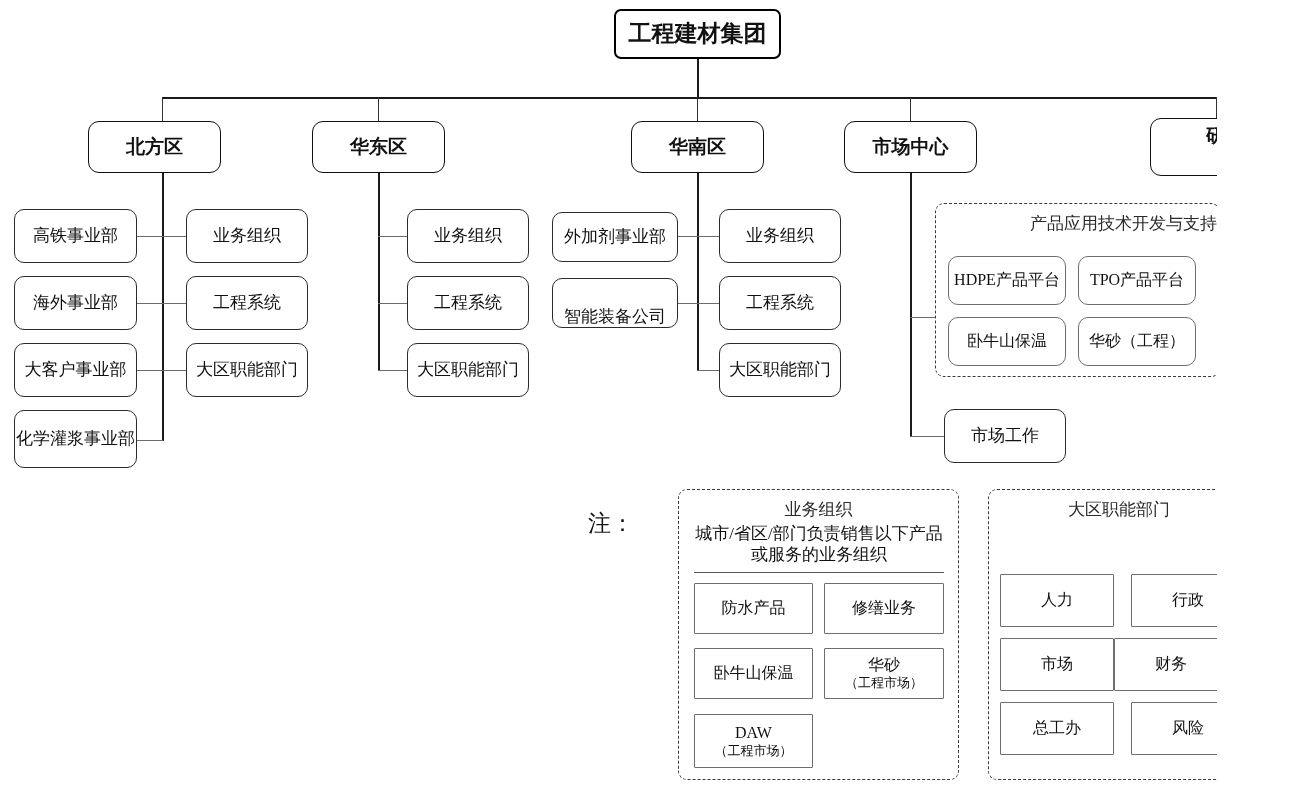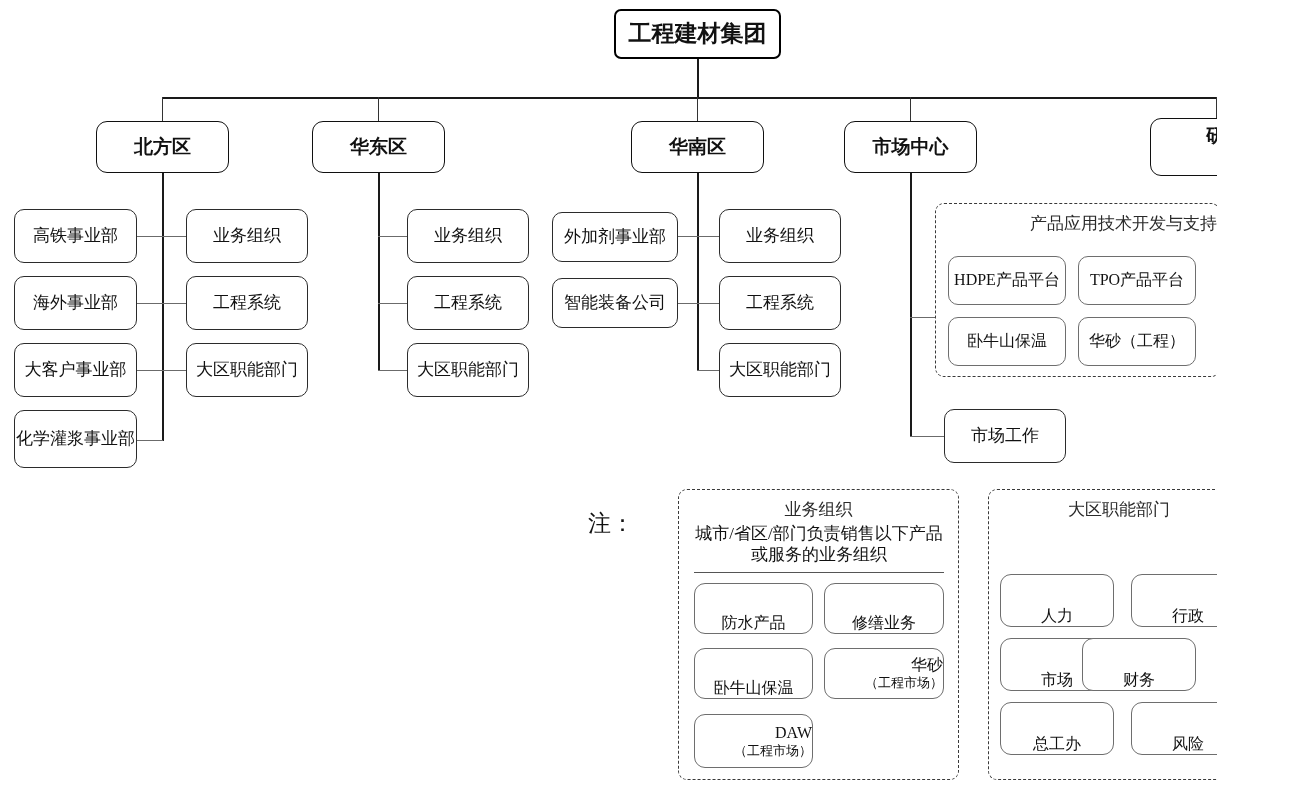--- a/index.html
+++ b/index.html
@@ -59,23 +59,22 @@
     font-size: 17px;
     border-radius: 10px;
   }
   .node.leaf {
     font-size: 16px;
     border-radius: 10px;
     border-color: #6e6e6e;
   }
   .node.legend-chip {
     font-size: 16px;
-    border-radius: 11px;
+    border-radius: 1px;
     border-color: #6e6e6e;
-    align-items: flex-end;
   }
   .node .sub {
     display: block;
     font-size: 13px;
   }
 
   
   .dash-box {
     position: absolute;
     box-sizing: border-box;
@@ -124,21 +123,21 @@
   <div class="line v thick" style="left:697px; top:59px; height:38px;"></div>
 
   <div class="line h thick" style="left:162px; top:97px; width:1055px;"></div>
 
   <div class="line v" style="left:162px; top:97px; height:24px;"></div>
   <div class="line v" style="left:378px; top:97px; height:24px;"></div>
   <div class="line v" style="left:697px; top:97px; height:24px;"></div>
   <div class="line v" style="left:910px; top:97px; height:24px;"></div>
   <div class="line v" style="left:1216px; top:97px; height:24px;"></div>
 
-  <div class="node region" style="left:96px; top:121px; width:133px; height:52px;">
+  <div class="node region" style="left:88px; top:121px; width:133px; height:52px;">
     <span>北方区</span>
   </div>
   <div class="node region" style="left:312px; top:121px; width:133px; height:52px;">
     <span>华东区</span>
   </div>
   <div class="node region" style="left:631px; top:121px; width:133px; height:52px;">
     <span>华南区</span>
   </div>
   <div class="node region" style="left:844px; top:121px; width:133px; height:52px;">
     <span>市场中心</span>
@@ -193,21 +192,21 @@
   </div>
   <div class="line h soft" style="left:378px; top:236px; width:29px;"></div>
   <div class="line h soft" style="left:378px; top:303px; width:29px;"></div>
   <div class="line h soft" style="left:378px; top:370px; width:29px;"></div>
 
   <div class="line v thick" style="left:697px; top:173px; height:197px;"></div>
 
   <div class="node unit" style="left:552px; top:212px; width:126px; height:50px;">
     <span>外加剂事业部</span>
   </div>
-  <div class="node unit" style="left:552px; top:278px; width:126px; height:50px;">
+  <div class="node unit" style="left:552px; top:278px; width:126px; height:50px;align-items:flex-end;">
     <span>智能装备公司</span>
   </div>
   <div class="line h soft" style="left:678px; top:236px; width:19px;"></div>
   <div class="line h soft" style="left:678px; top:303px; width:19px;"></div>
 
   <div class="node unit" style="left:719px; top:209px; width:122px; height:54px;">
     <span>业务组织</span>
   </div>
   <div class="node unit" style="left:719px; top:276px; width:122px; height:54px;">
     <span>工程系统</span>
@@ -272,21 +271,21 @@
 
   <div class="node legend-chip" style="left:1000px; top:574px; width:114px; height:53px;">
     <span>人力</span>
   </div>
   <div class="node legend-chip" style="left:1131px; top:574px; width:114px; height:53px;">
     <span>行政</span>
   </div>
   <div class="node legend-chip" style="left:1000px; top:638px; width:114px; height:53px;">
     <span>市场</span>
   </div>
-  <div class="node legend-chip" style="left:1082px; top:638px; width:114px; height:53px;">
+  <div class="node legend-chip" style="left:1114px; top:638px; width:114px; height:53px;">
     <span>财务</span>
   </div>
   <div class="node legend-chip" style="left:1000px; top:702px; width:114px; height:53px;">
     <span>总工办</span>
   </div>
   <div class="node legend-chip" style="left:1131px; top:702px; width:114px; height:53px;">
     <span>风险</span>
   </div>
 
 </div>

